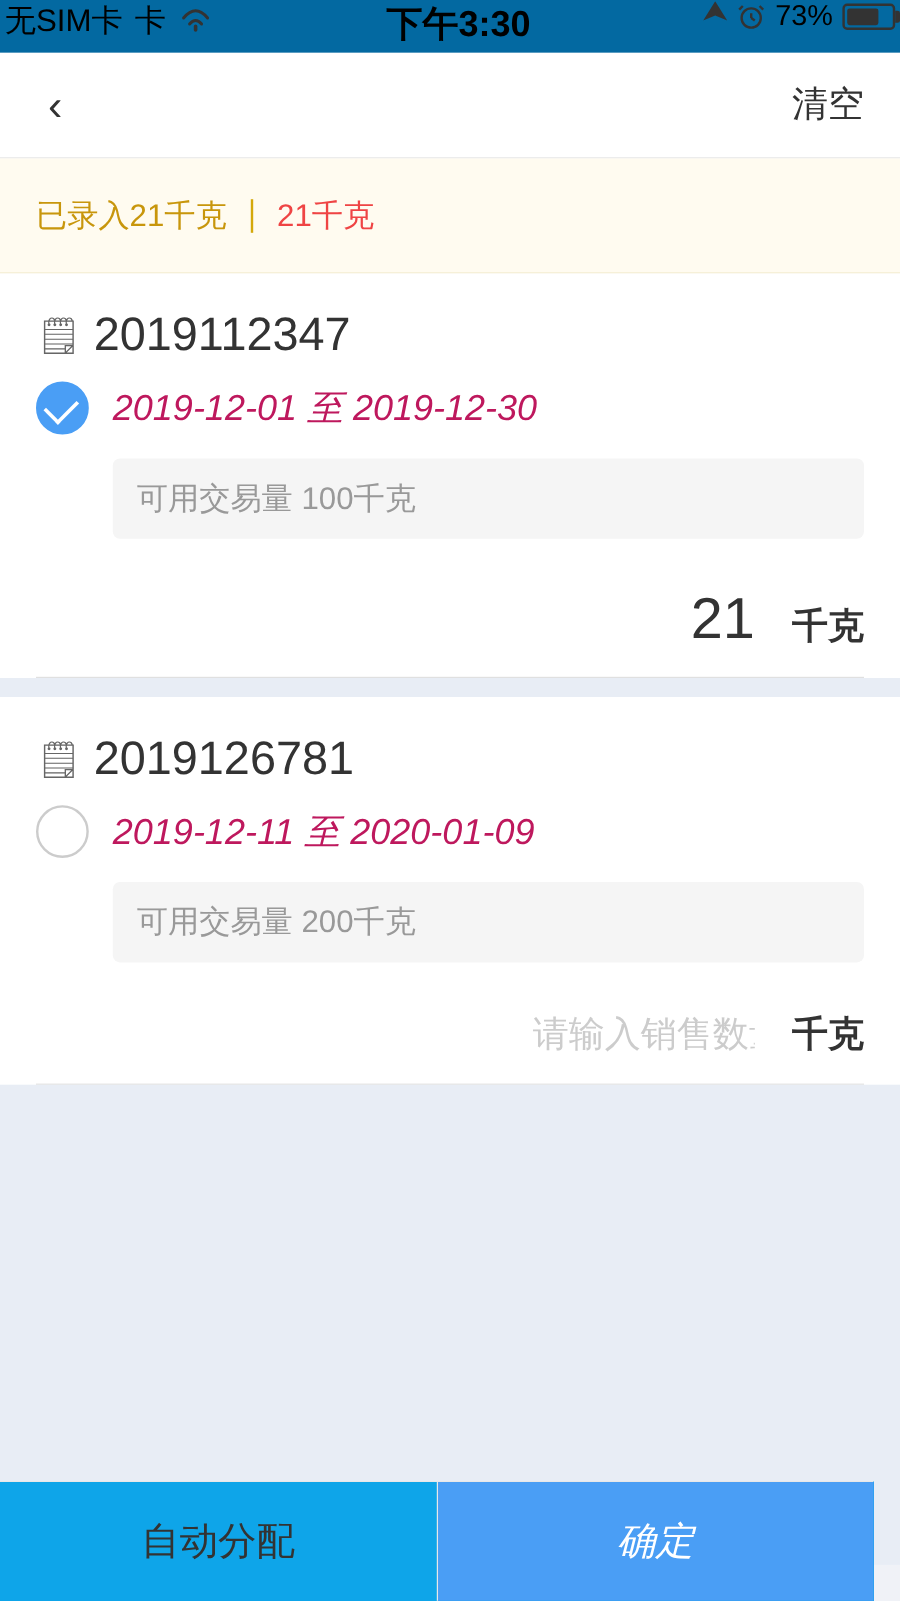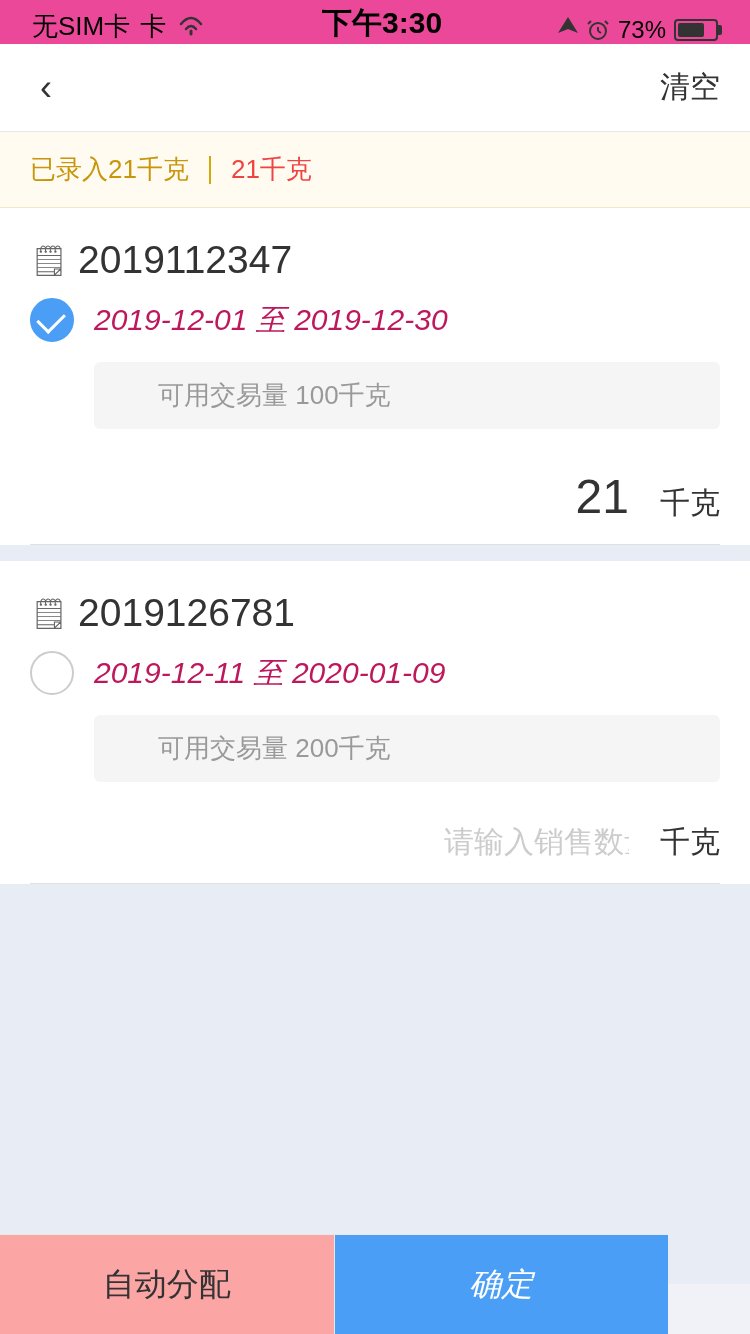--- a/index.html
+++ b/index.html
@@ -9,25 +9,25 @@
       min-height: 1334px;
       font-family: -apple-system, "PingFang SC", "Helvetica Neue", sans-serif;
       background: #f0f2f7;
       overflow-x: hidden;
     }
 
     
     .status-bar {
       width: 750px;
       height: 44px;
-      background: #ec4899;
-      display: flex;
-      align-items: flex-end;
+      background: #0369a1;
+      display: flex;
+      align-items: flex-start;
       justify-content: space-between;
-      padding: 0 32px;
+      padding: 0 4px;
       font-size: 26px;
     }
     .status-left {
       display: flex;
       align-items: center;
       gap: 10px;
       font-size: 26px;
     }
     .status-center {
       font-size: 30px;
@@ -91,21 +91,21 @@
     .nav-clear {
       font-size: 30px;
       color: #333;
       cursor: pointer;
     }
 
     
     .info-bar {
       width: 750px;
       background: #fffbf0;
-      padding: 20px 30px;
+      padding: 30px 30px;
       display: flex;
       align-items: center;
       gap: 20px;
       border-bottom: 1px solid #f0e8c8;
     }
     .info-label {
       font-size: 26px;
       color: #c8960c;
     }
     .info-divider {
@@ -183,35 +183,35 @@
     .batch-volume-bar {
       background: #f5f5f5;
       border-radius: 6px;
       padding: 16px 20px;
       margin: 0 0 0 64px;
       margin-bottom: 20px;
     }
     .batch-volume-text {
       font-size: 26px;
       color: #999;
-      margin-left: 44px;
     }
 
     
     .amount-row {
       display: flex;
       align-items: baseline;
       justify-content: flex-end;
       padding: 20px 30px;
       gap: 16px;
       background: #fff;
     }
     .amount-unit {
       font-size: 30px;
       color: #333;
+      font-weight: bold;
     }
     .amount-input {
       border: none;
       outline: none;
       font-size: 48px;
       color: #333;
       text-align: right;
       width: 200px;
       background: transparent;
       margin-left: 28px;
@@ -238,24 +238,24 @@
       flex: 1;
       background: #e8edf5;
       min-height: 400px;
     }
 
     
     .footer {
       position: fixed;
       bottom: 0;
       left: 0;
-      width: 668px;
+      width: 728px;
       height: 100px;
       display: flex;
-      background: #fca5a5;
+      background: #0ea5e9;
       border-top: 1px solid #e8e8e8;
     }
     .footer-auto {
       flex: 1;
       display: flex;
       align-items: center;
       justify-content: center;
       font-size: 32px;
       color: #333;
       cursor: pointer;

